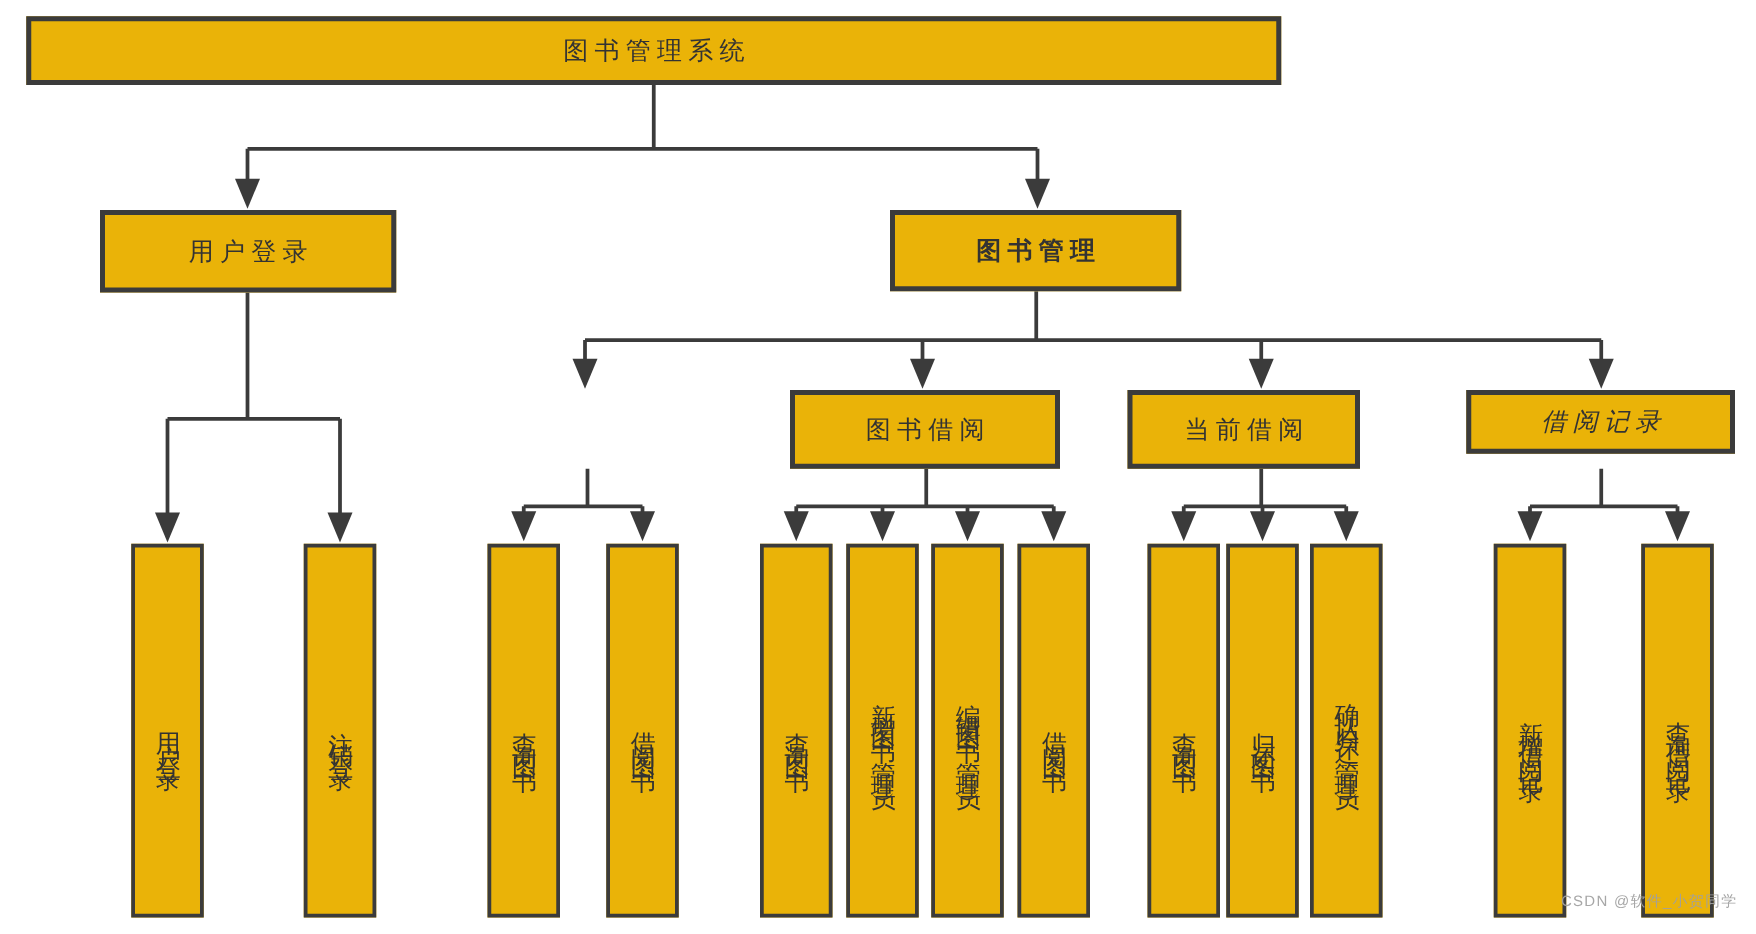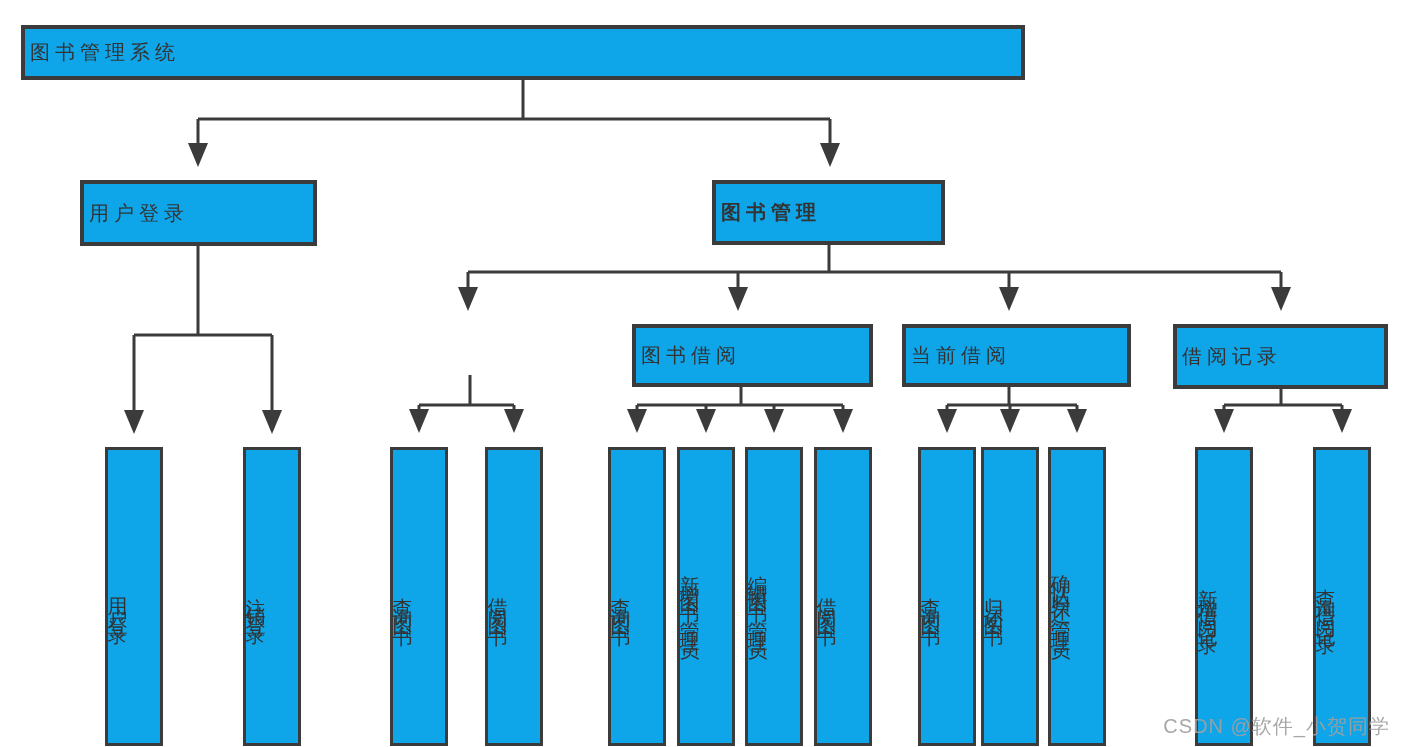--- a/index.html
+++ b/index.html
@@ -19,27 +19,27 @@
     left: 0; top: 0;
     width: 1405px; height: 747px;
   }
   svg.connectors {
     position: absolute;
     left: 0; top: 0;
     z-index: 1;
   }
   .node {
     position: absolute;
-    background: #0ea5e9;
+    background: #eab308;
     box-sizing: border-box;
     display: flex;
     align-items: center;
+    justify-content: center;
     color: #333333;
     z-index: 2;
-    margin-top: 12px;
   }
   .hbox {
     border: 4px solid #3b3b3b;
     font-size: 20px;
     letter-spacing: 5px;
     white-space: nowrap;
   }
   .hbox .htext { margin-left: 5px; } 
   .vbox {
     border: 3px solid #3b3b3b;
@@ -53,36 +53,36 @@
     font-size: 20px;
     line-height: 1;
     letter-spacing: 9.5px;
     margin-bottom: -9.5px; 
     white-space: nowrap;
   }
   .watermark {
     position: absolute;
     top: 713px;
     right: 15px;
-    font-size: 20px;
+    font-size: 12px;
     letter-spacing: 1px;
     color: #a0a0a0;
     opacity: 0.92;
     z-index: 5;
     white-space: nowrap;
   }
 
   
   #n-root   { left: 21px;  top: 13px;  width: 1004px; height: 55px; }
   #n-user   { left: 80px;  top: 168px; width: 237px;  height: 66px; }
   #n-mgmt   { left: 712px; top: 168px; width: 233px;  height: 65px; font-weight: bold; }
   #n-l3-0   { left: 362px; top: 312px; width: 216px;  height: 63px; }
-  #n-l3-1   { left: 632px; top: 312px; width: 241px;  height: 63px; }
-  #n-l3-2   { left: 902px; top: 312px; width: 229px;  height: 63px; }
-  #n-l3-3   { left: 1173px;top: 312px; width: 215px;  height: 65px; }
+  #n-l3-1   { left: 632px; top: 312px; width: 216px;  height: 63px; }
+  #n-l3-2   { left: 902px; top: 312px; width: 186px;  height: 63px; }
+  #n-l3-3   { left: 1173px;top: 312px; width: 215px;  height: 51px; font-style: italic; }
   #n-u0 { left: 105px;  }
   #n-u1 { left: 243px;  }
   #n-a0 { left: 390px;  }
   #n-a1 { left: 485px;  }
   #n-b0 { left: 608px;  }
   #n-b1 { left: 677px;  }
   #n-b2 { left: 745px;  }
   #n-b3 { left: 814px;  }
   #n-c0 { left: 918px;  }
   #n-c1 { left: 981px;  }

